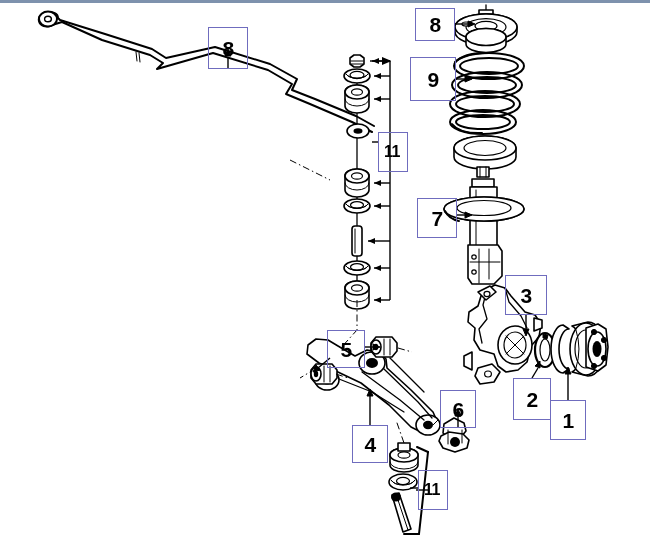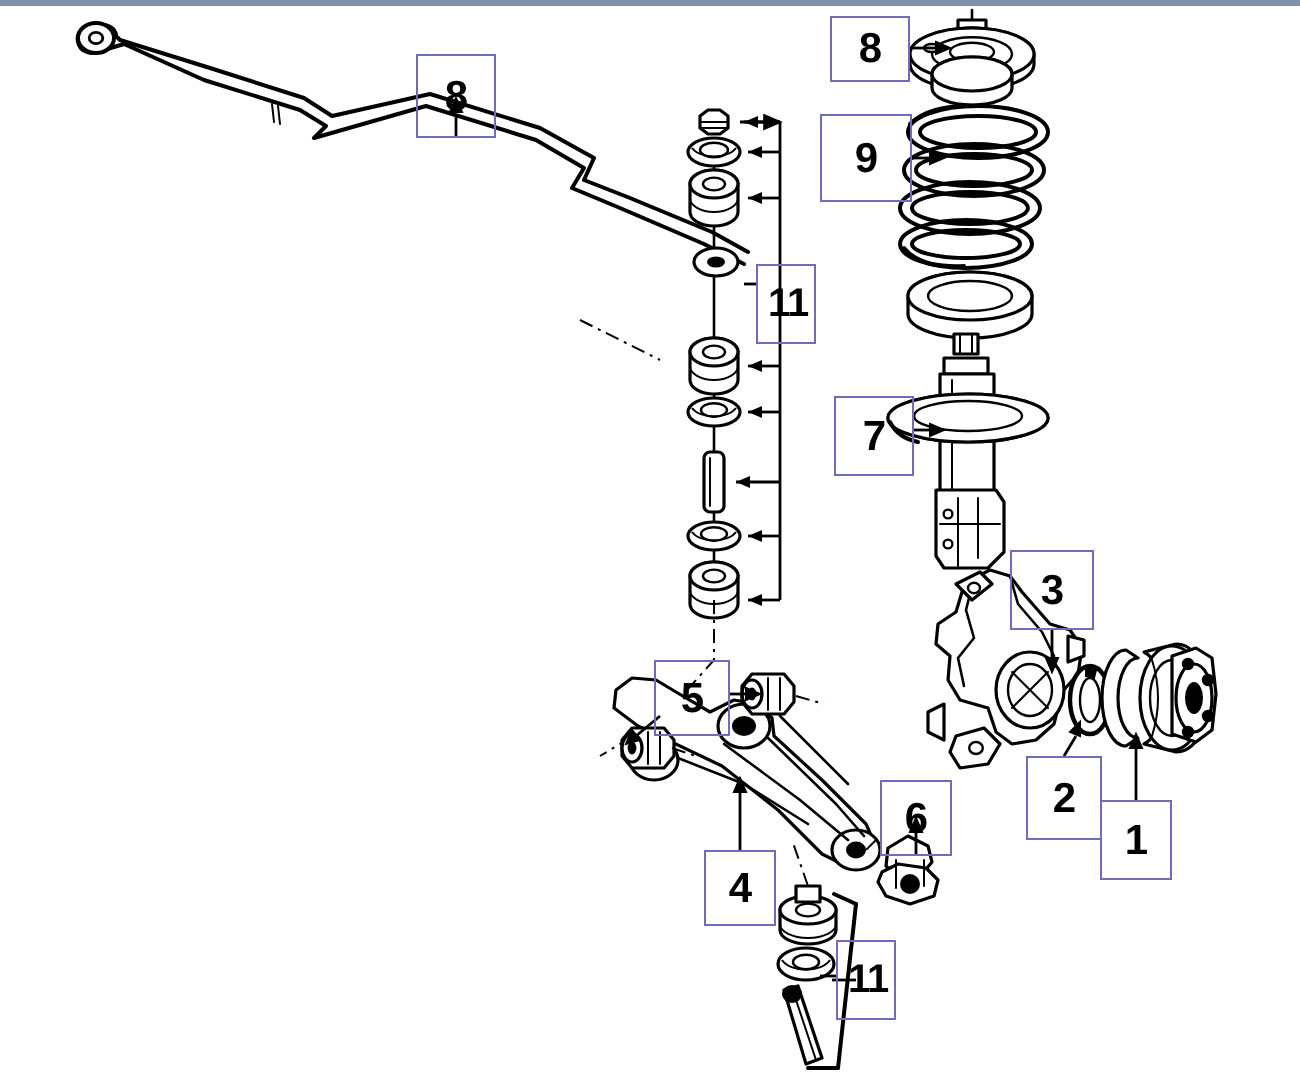--- a/index.html
+++ b/index.html
@@ -40,21 +40,21 @@
     font-family: "Liberation Sans", sans-serif;
     font-weight: bold;
     font-size: 21px;
     line-height: 1;
     display: flex;
     align-items: center;
     justify-content: center;
     letter-spacing: -0.5px;
   }
   .callout-box.left-num { justify-content: flex-start; padding-left: 5px; }
-  .callout-box.tight { font-size: 20px; }
+  .callout-box.tight { font-size: 16px; }
 </style>
 </head>
 <body>
 
 <div id="diagram-root">
 
   <div id="top-rule"></div>
 
   <svg id="art-layer" viewBox="0 0 650 536" xmlns="http://www.w3.org/2000/svg">
     <defs>

